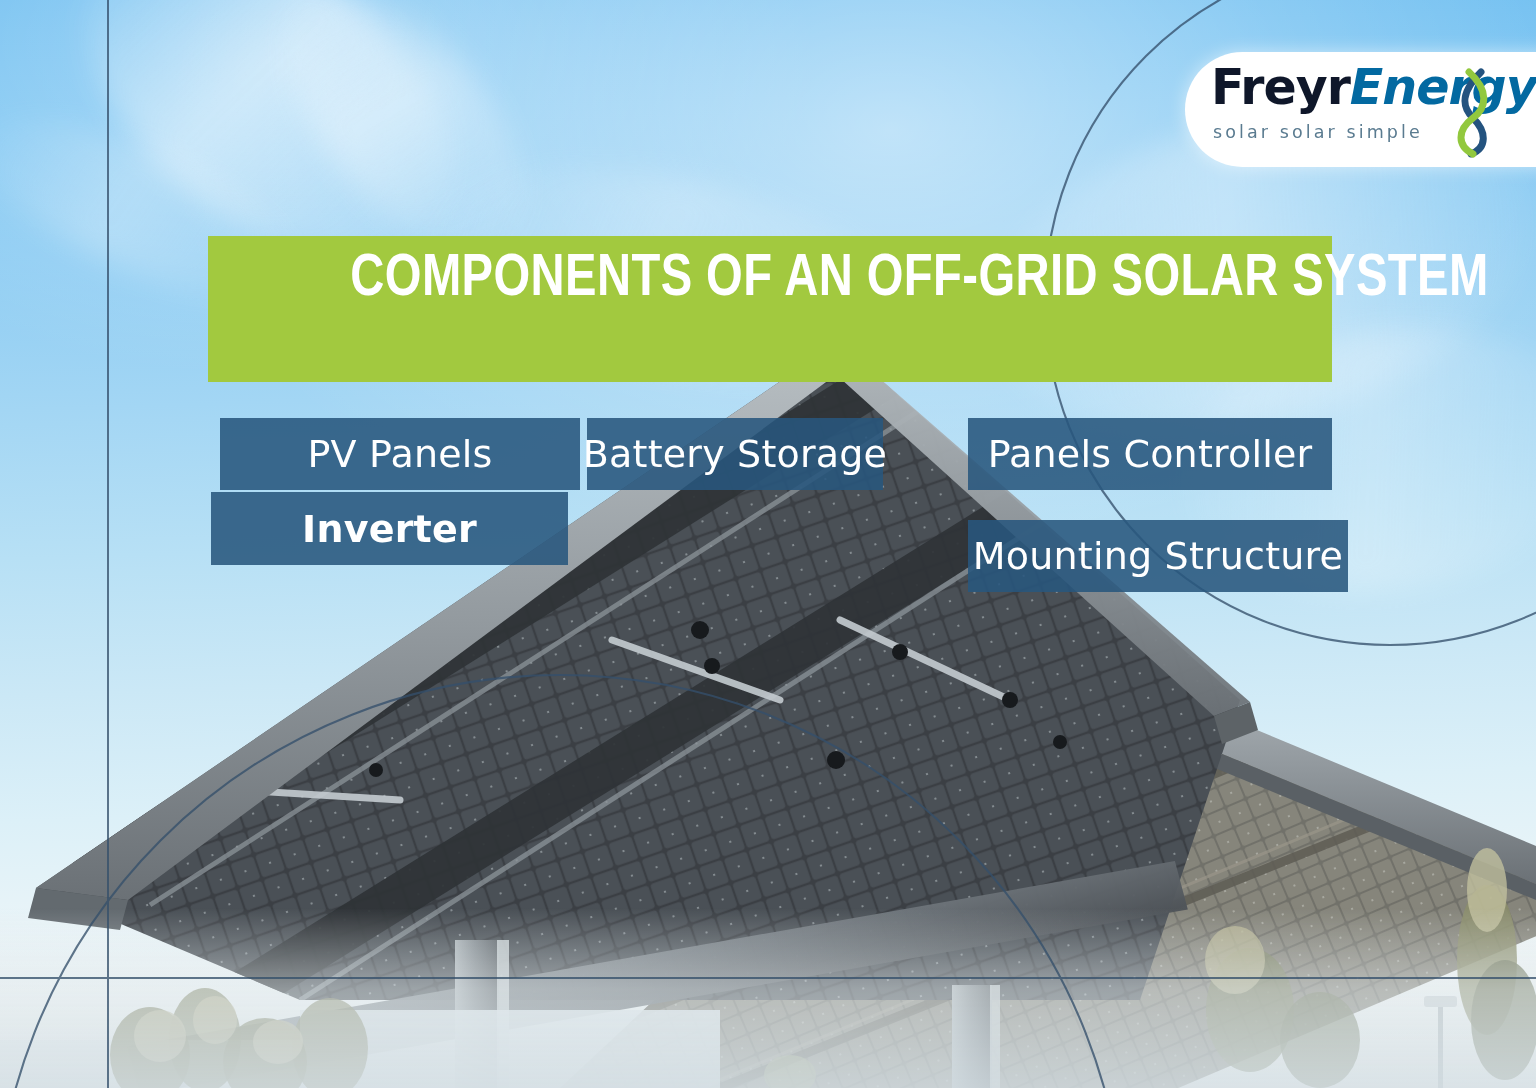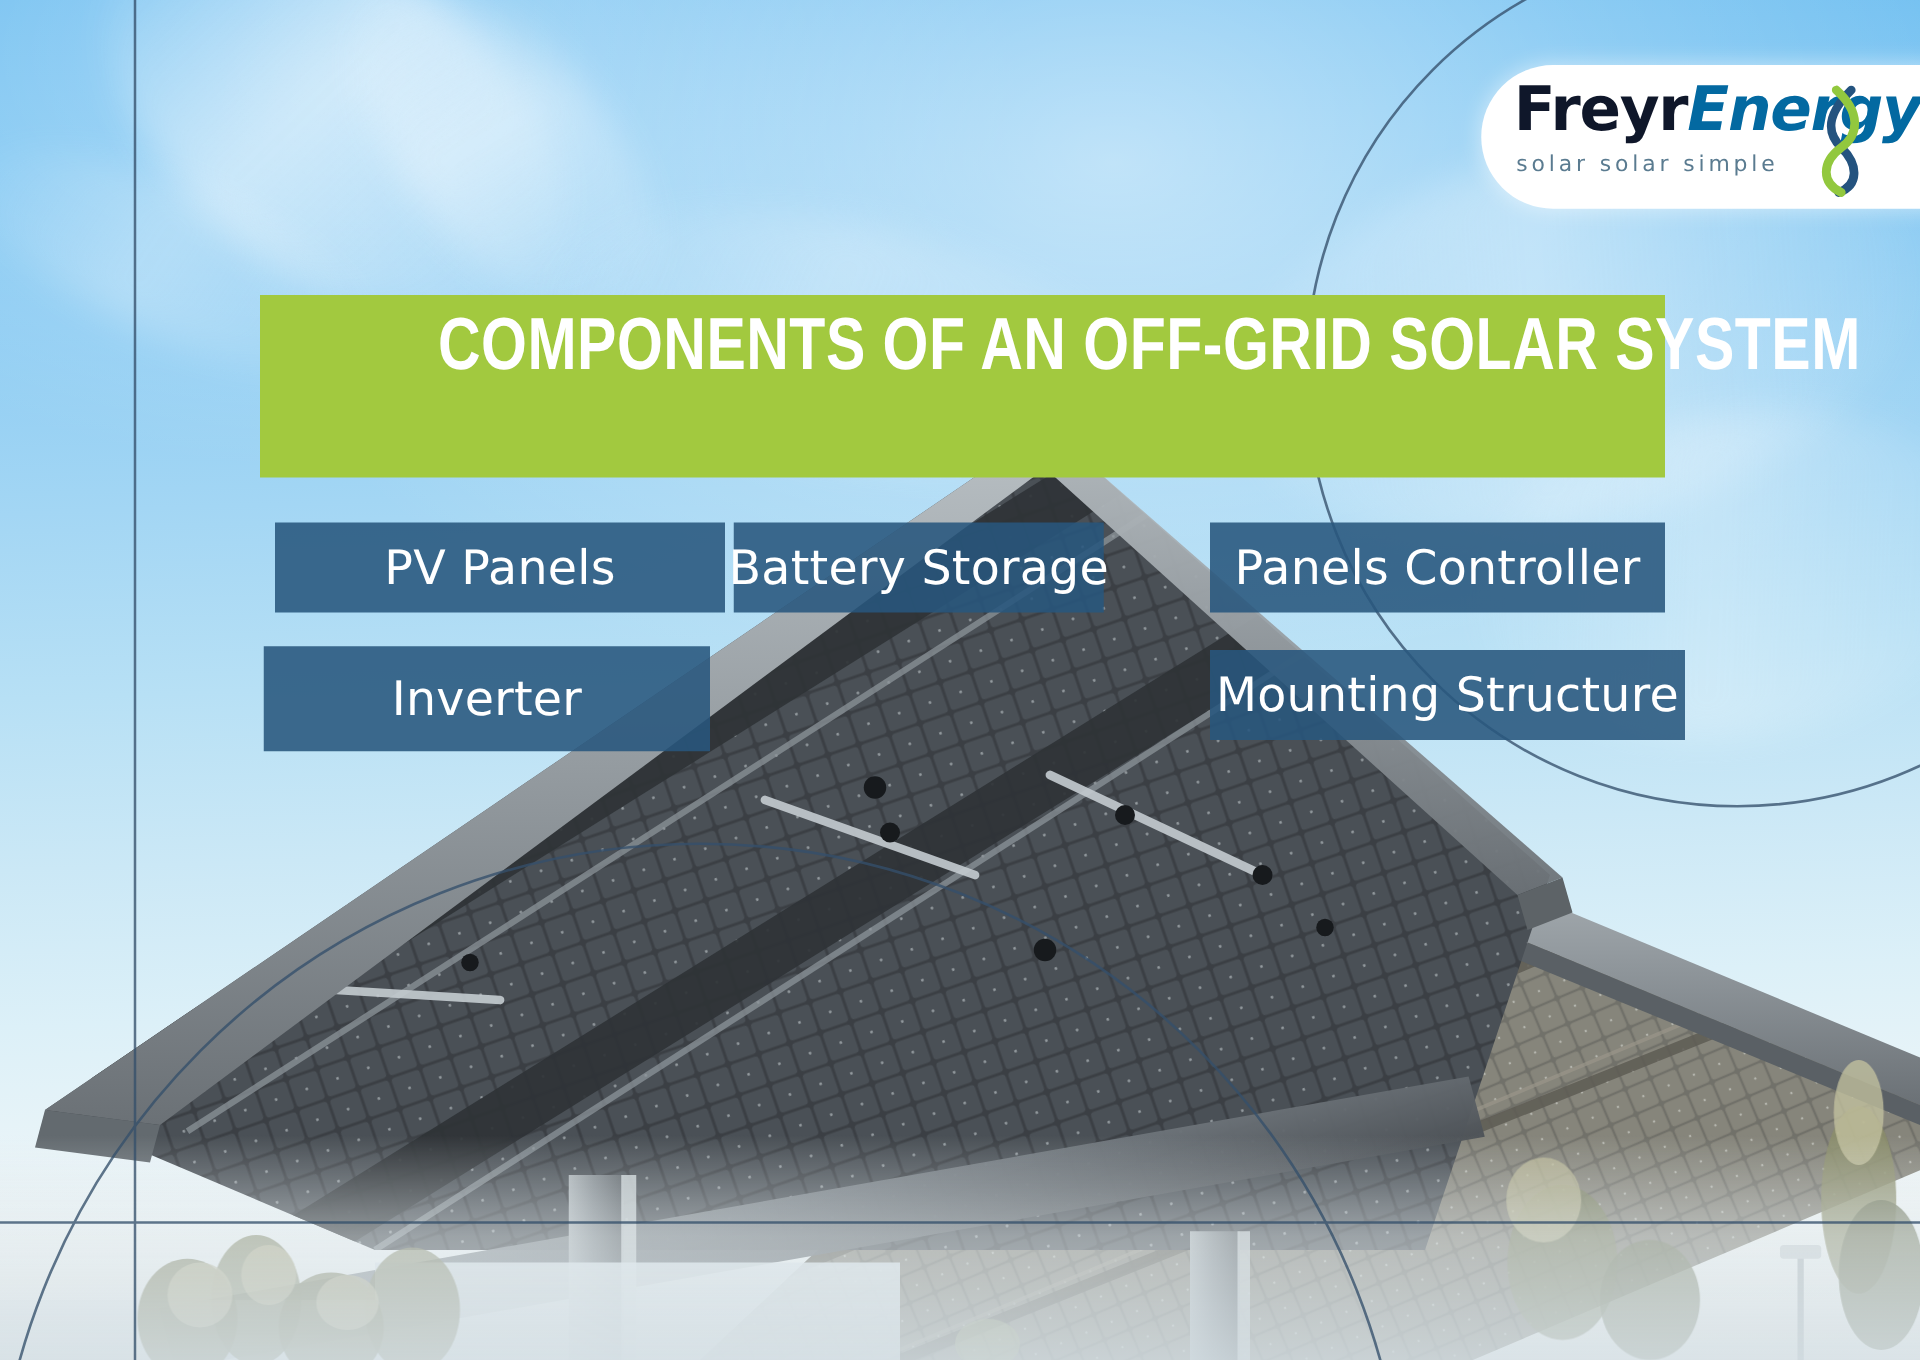--- a/index.html
+++ b/index.html
@@ -119,21 +119,21 @@
     color:#ffffff;
     display:flex; align-items:center; justify-content:center;
     font-size:38px;
     font-family:"DejaVu Sans", sans-serif;
     white-space:nowrap;
     letter-spacing:0.2px;
   }
   .box-pv       { left:208px;  top:418px; width:360px; height:72px;margin-left:12px; }
   .box-battery  { left:587px;  top:418px; width:296px; height:72px; }
   .box-charge   { left:968px;  top:418px; width:364px; height:72px; }
-  .box-inverter { left:211px;  top:517px; width:357px; height:84px; }
+  .box-inverter { left:211px;  top:492px; width:357px; height:73px;font-weight:bold; }
   .box-mount    { left:968px;  top:520px; width:380px; height:72px; }
 </style>
 </head>
 <body>
 
 <div class="stage">
 
   <div class="sky"></div>
   <div class="cloud c1"></div>
   <div class="cloud c2"></div>

